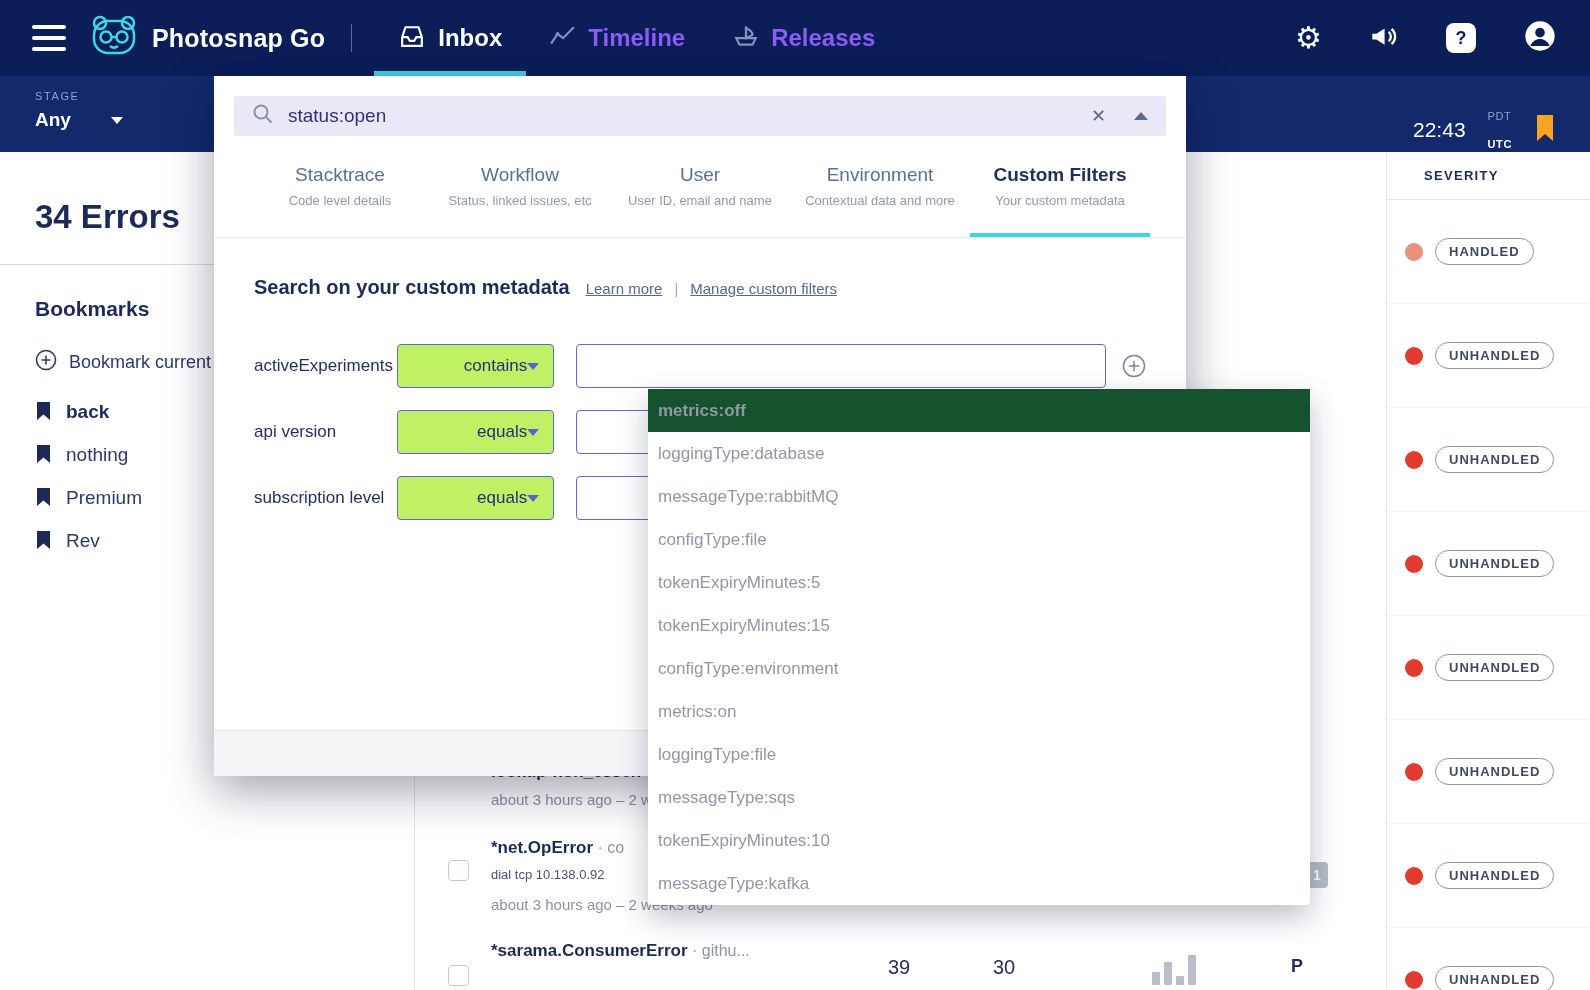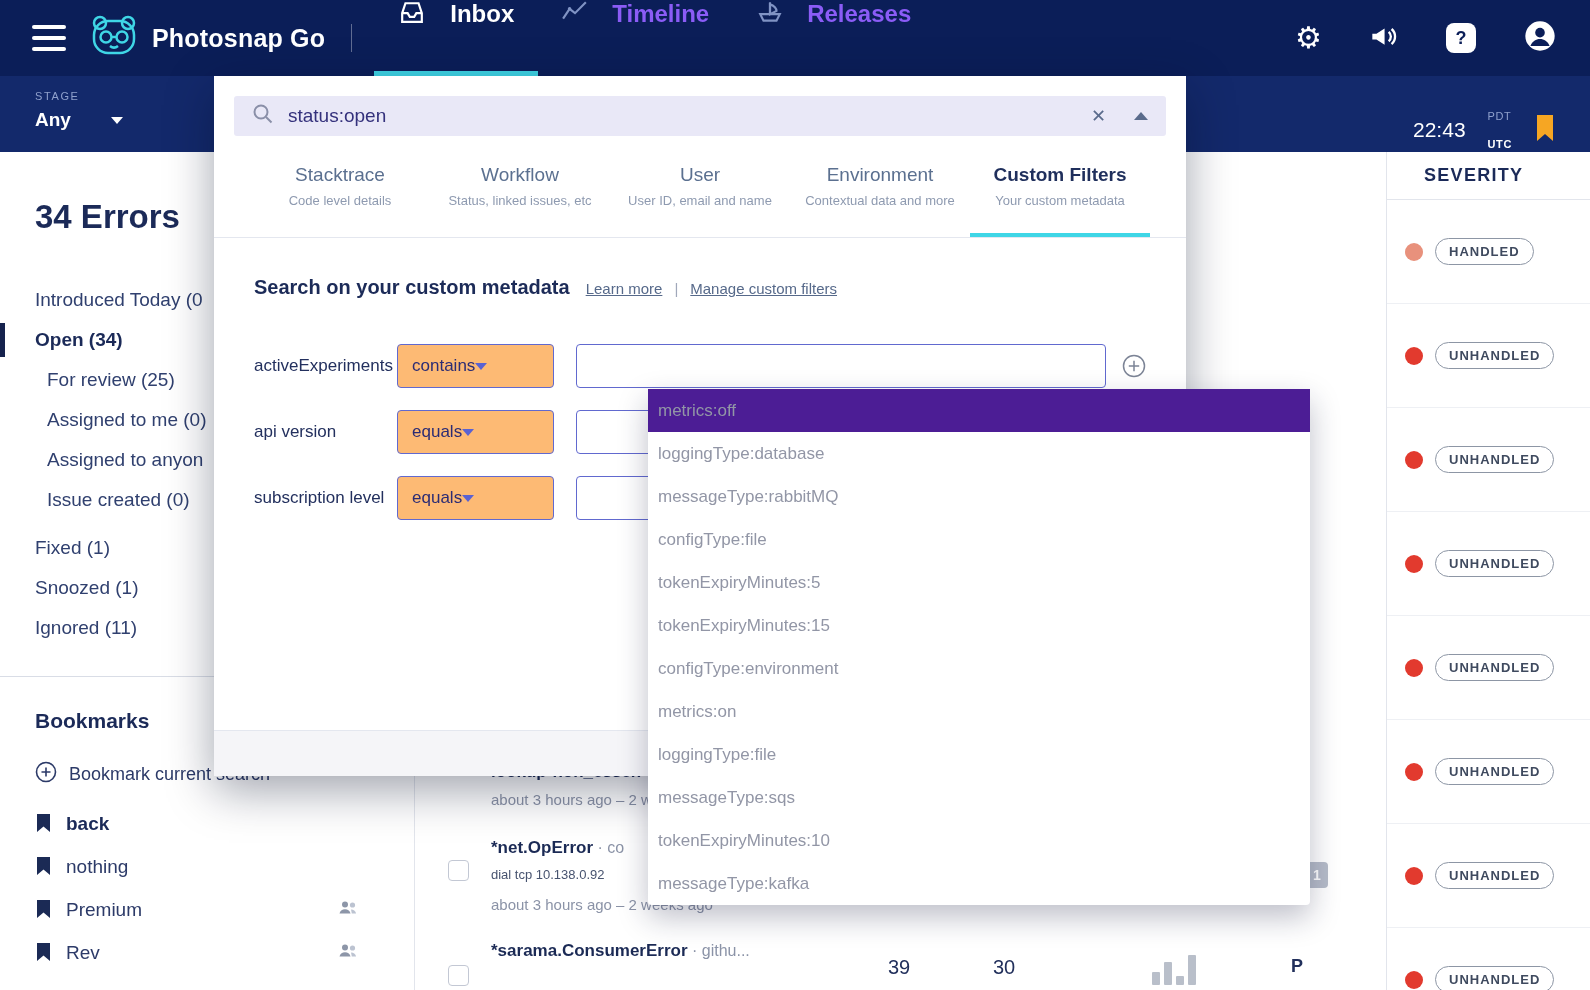--- a/index.html
+++ b/index.html
@@ -8,21 +8,21 @@
   body { position:relative; }
 
   
   .topnav { position:absolute; left:0; top:0; width:1590px; height:76px;
     background:#0b1e58; display:flex; align-items:center; z-index:6; }
   .hamburger { margin-left:32px; display:flex; flex-direction:column; gap:7px; cursor:pointer; }
   .hamburger span { width:34px; height:4px; background:#fff; border-radius:2px; }
   .logo { margin-left:24px; display:flex; align-items:center; }
   .brand { color:#fff; font-size:25px; font-weight:700; margin-left:14px; letter-spacing:0.2px; }
   .nav-sep { width:1px; height:28px; background:rgba(255,255,255,0.35); margin:0 22px 0 26px; }
-  .nav-tab { position:relative; height:76px; display:flex; align-items:flex-start; gap:24px;
+  .nav-tab { position:relative; height:76px; display:flex; align-items:center; gap:12px;
     padding:0 24px; cursor:pointer; }
   .nav-tab .nav-label { font-size:24px; color:#8b5cf6; font-weight:700; }
   .nav-tab.active .nav-label { color:#fff; font-weight:700; }
   .nav-tab.active::after { content:""; position:absolute; left:0; right:0; bottom:0;
     height:5px; background:#3fd6e6; }
   .nav-right { position:absolute; right:34px; top:0; height:76px; display:flex;
     align-items:center; gap:48px; }
   .gear { color:#fff; font-size:30px; line-height:1; cursor:pointer; }
   .help-badge { width:30px; height:30px; background:#fff; border-radius:8px; display:flex;
     align-items:center; justify-content:center; color:#0b1e58; font-weight:700; font-size:18px; cursor:pointer; }
@@ -77,21 +77,21 @@
   .mini-badge { width:22px; height:26px; background:#b6bcc9; border-radius:4px; color:#fff;
     font-size:14px; font-weight:700; display:flex; align-items:center; justify-content:center; }
   .sparkline { display:flex; align-items:flex-end; gap:4px; height:38px; }
   .sparkline div { width:8px; background:#b9bfca; border-radius:1px; }
   .assignee { font-size:18px; font-weight:700; color:#22305c; }
 
   
   .severity { position:absolute; left:1386px; top:152px; width:204px; bottom:0;
     background:#fff; border-left:1px solid #e2e5ec; z-index:1; }
   .severity-header { height:48px; display:flex; align-items:center; padding-left:37px;
-    font-size:18px; font-weight:700; letter-spacing:1.3px; color:#1b2a58;
+    font-size:13px; font-weight:700; letter-spacing:1.3px; color:#1b2a58;
     border-bottom:1px solid #e2e5ec; }
   .sev-row { height:104px; display:flex; align-items:center; padding-left:18px;
     border-bottom:1px solid #eef0f4; }
   .dot { width:18px; height:18px; border-radius:50%; flex:0 0 18px; }
   .dot.handled { background:#e8917c; }
   .dot.unhandled { background:#e23a2e; }
   .pill { margin-left:12px; border:1.5px solid #8d96a5; border-radius:15px; padding:5px 13px;
     font-size:13px; font-weight:700; letter-spacing:1px; color:#3f4a5f; background:#fff; }
 
   
@@ -113,41 +113,41 @@
     height:4px; background:#3fd6e6; }
   .m-body { padding:38px 40px 0; }
   .m-heading-row { display:flex; align-items:baseline; height:26px; margin-bottom:42px; }
   .m-heading { font-size:20px; font-weight:700; color:#1c2b58; }
   .m-link { font-size:15px; color:#56698a; text-decoration:underline; cursor:pointer; }
   .m-link.first { margin-left:16px; }
   .m-link-sep { margin:0 12px; color:#a0a8ba; font-size:15px; }
   .f-row { display:flex; align-items:center; height:44px; margin-bottom:22px; }
   .f-label { width:180px; font-size:17px; color:#23305e; }
   .f-select { width:190px; height:44px; border:1.5px solid #6169cf; border-radius:4px;
-    display:flex; align-items:center; justify-content:flex-start; padding:0 14px;
-    cursor:pointer; background:#fdba74; }
+    display:flex; align-items:center; justify-content:flex-end; padding:0 14px;
+    cursor:pointer; background:#bef264; }
   .f-select-value { font-size:17px; color:#2c2c74; }
   .caret-down-purple { width:0; height:0; border-left:6px solid transparent;
     border-right:6px solid transparent; border-top:7px solid #5a62d2; }
   .f-input { width:660px; height:44px; border:1.5px solid #6169cf; border-radius:4px;
     margin-left:22px; padding:0 12px; font-size:17px; color:#2c2c74; outline:none;
     font-family:"Liberation Sans", sans-serif; }
   .f-plus { margin-left:16px; cursor:pointer; display:flex; }
   .m-footer { position:absolute; left:0; right:0; bottom:0; height:46px; background:#f5f5f8;
     border-top:1px solid #e4e7ef; display:flex; align-items:center; justify-content:flex-end;
     padding-right:40px; }
   .apply { font-size:15px; font-weight:700; letter-spacing:1px; color:#4b4fd0; cursor:pointer; }
 
   
   .dropdown { position:absolute; left:648px; top:389px; width:662px; z-index:20;
     background:#fff; border-radius:0 0 4px 4px; box-shadow:0 12px 30px rgba(20,24,60,0.28);
     list-style:none; overflow:hidden; }
   .dropdown li { height:43px; display:flex; align-items:center; padding-left:10px;
     font-size:17px; color:#9296a6; cursor:pointer; }
-  .dropdown li.active { background:#4c1d95; }
+  .dropdown li.active { background:#14532d;font-weight:bold; }
 </style>
 </head>
 <body>
 
 <header class="topnav">
   <div class="hamburger">
     <span></span>
       <span></span>
       <span></span>
   </div>
@@ -233,31 +233,20 @@
     <span>
       <svg width="22" height="28" viewBox="0 0 22 28">
         <path d="M3 1h16v26l-8-7-8 7z" fill="#f6a623"></path>
       </svg>
     </span>
   </div>
 </div>
 
 <aside class="sidebar">
   <h1 class="errors-title">34 Errors</h1>
-  <ul class="filters">
-    <li>Introduced Today (0</li>
-    <li class="active">Open (34)</li>
-    <li class="indent">For review (25)</li>
-    <li class="indent">Assigned to me (0)</li>
-    <li class="indent">Assigned to anyon</li>
-    <li class="indent">Issue created (0)</li>
-    <li class="gap-top">Fixed (1)</li>
-    <li>Snoozed (1)</li>
-    <li>Ignored (11)</li>
-  </ul>
   <hr class="side-hr">
   <h2 class="bookmarks-title">Bookmarks</h2>
   <div class="bm-action">
     <span>
       <svg width="22" height="22" viewBox="0 0 22 22">
         <circle cx="11" cy="11" r="9.5" fill="none" stroke="#2c3a68" stroke-width="1.6"></circle>
         <path d="M11 6.5v9M6.5 11h9" stroke="#2c3a68" stroke-width="1.6"></path>
       </svg>
     </span>
     <span>Bookmark current search</span>

